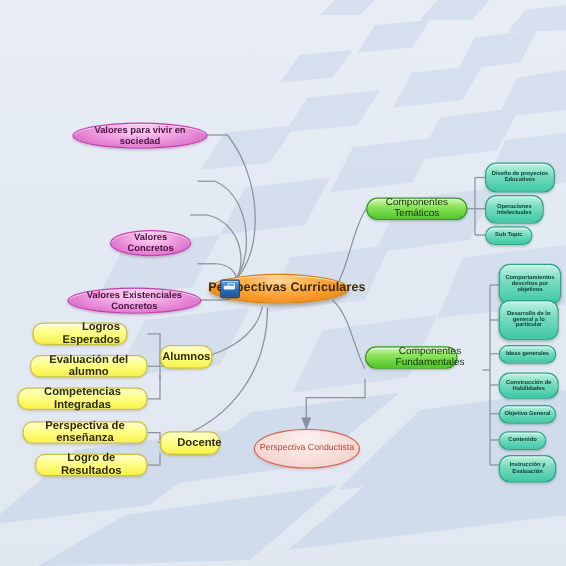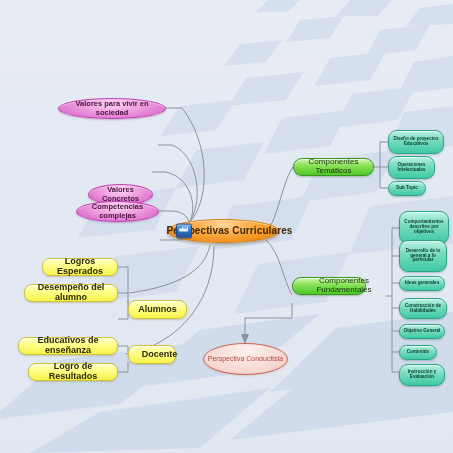--- a/index.html
+++ b/index.html
@@ -181,36 +181,39 @@
     <span class="hubicon"></span>
     <span class="hublabel">Perspectivas Curriculares</span>
   </div>
 
   <div class="node pink" style="left:58px;top:98px;width:108px;height:21px;">
     <span>Valores para vivir en sociedad</span>
   </div>
   <div class="node pink" style="left:88px;top:162px;width:65px;height:21px;margin-top:22px;">
     <span>Valores Concretos</span>
   </div>
-  <div class="node pink" style="left:76px;top:201px;width:83px;height:21px;">
-    <span>Competencias complejas</span>
-  </div>
-
-  <div class="node yellow" style="left:42px;top:258px;width:76px;height:18px;">
+  <div class="node pink" style="left:54px;top:230px;width:107px;height:21px;">
+    <span>Valores Existenciales Concretos</span>
+  </div>
+
+  <div class="node yellow" style="left:26px;top:258px;width:76px;height:18px;text-align:right;">
     <span>Logros Esperados</span>
   </div>
   <div class="node yellow" style="left:24px;top:284px;width:94px;height:18px;">
-    <span>Desempeño del alumno</span>
-  </div>
-  <div class="node yellow" style="left:128px;top:300px;width:59px;height:19px;">
+    <span>Evaluación del alumno</span>
+  </div>
+  <div class="node yellow" style="left:14px;top:310px;width:104px;height:18px;">
+    <span>Competencias   Integradas</span>
+  </div>
+  <div class="node yellow" style="left:128px;top:276px;width:42px;height:19px;">
     <span>Alumnos</span>
   </div>
 
   <div class="node yellow" style="left:18px;top:337px;width:100px;height:18px;">
-    <span>Educativos  de enseñanza</span>
+    <span>Perspectiva  de enseñanza</span>
   </div>
   <div class="node yellow" style="left:28px;top:363px;width:90px;height:18px;">
     <span>Logro de Resultados</span>
   </div>
   <div class="node yellow" style="left:128px;top:345px;width:48px;height:19px;padding-left:20px;">
     <span>Docente</span>
   </div>
 
   <div class="node green" style="left:293px;top:158px;width:81px;height:18px;">
     <span>Componentes Temáticos</span>

